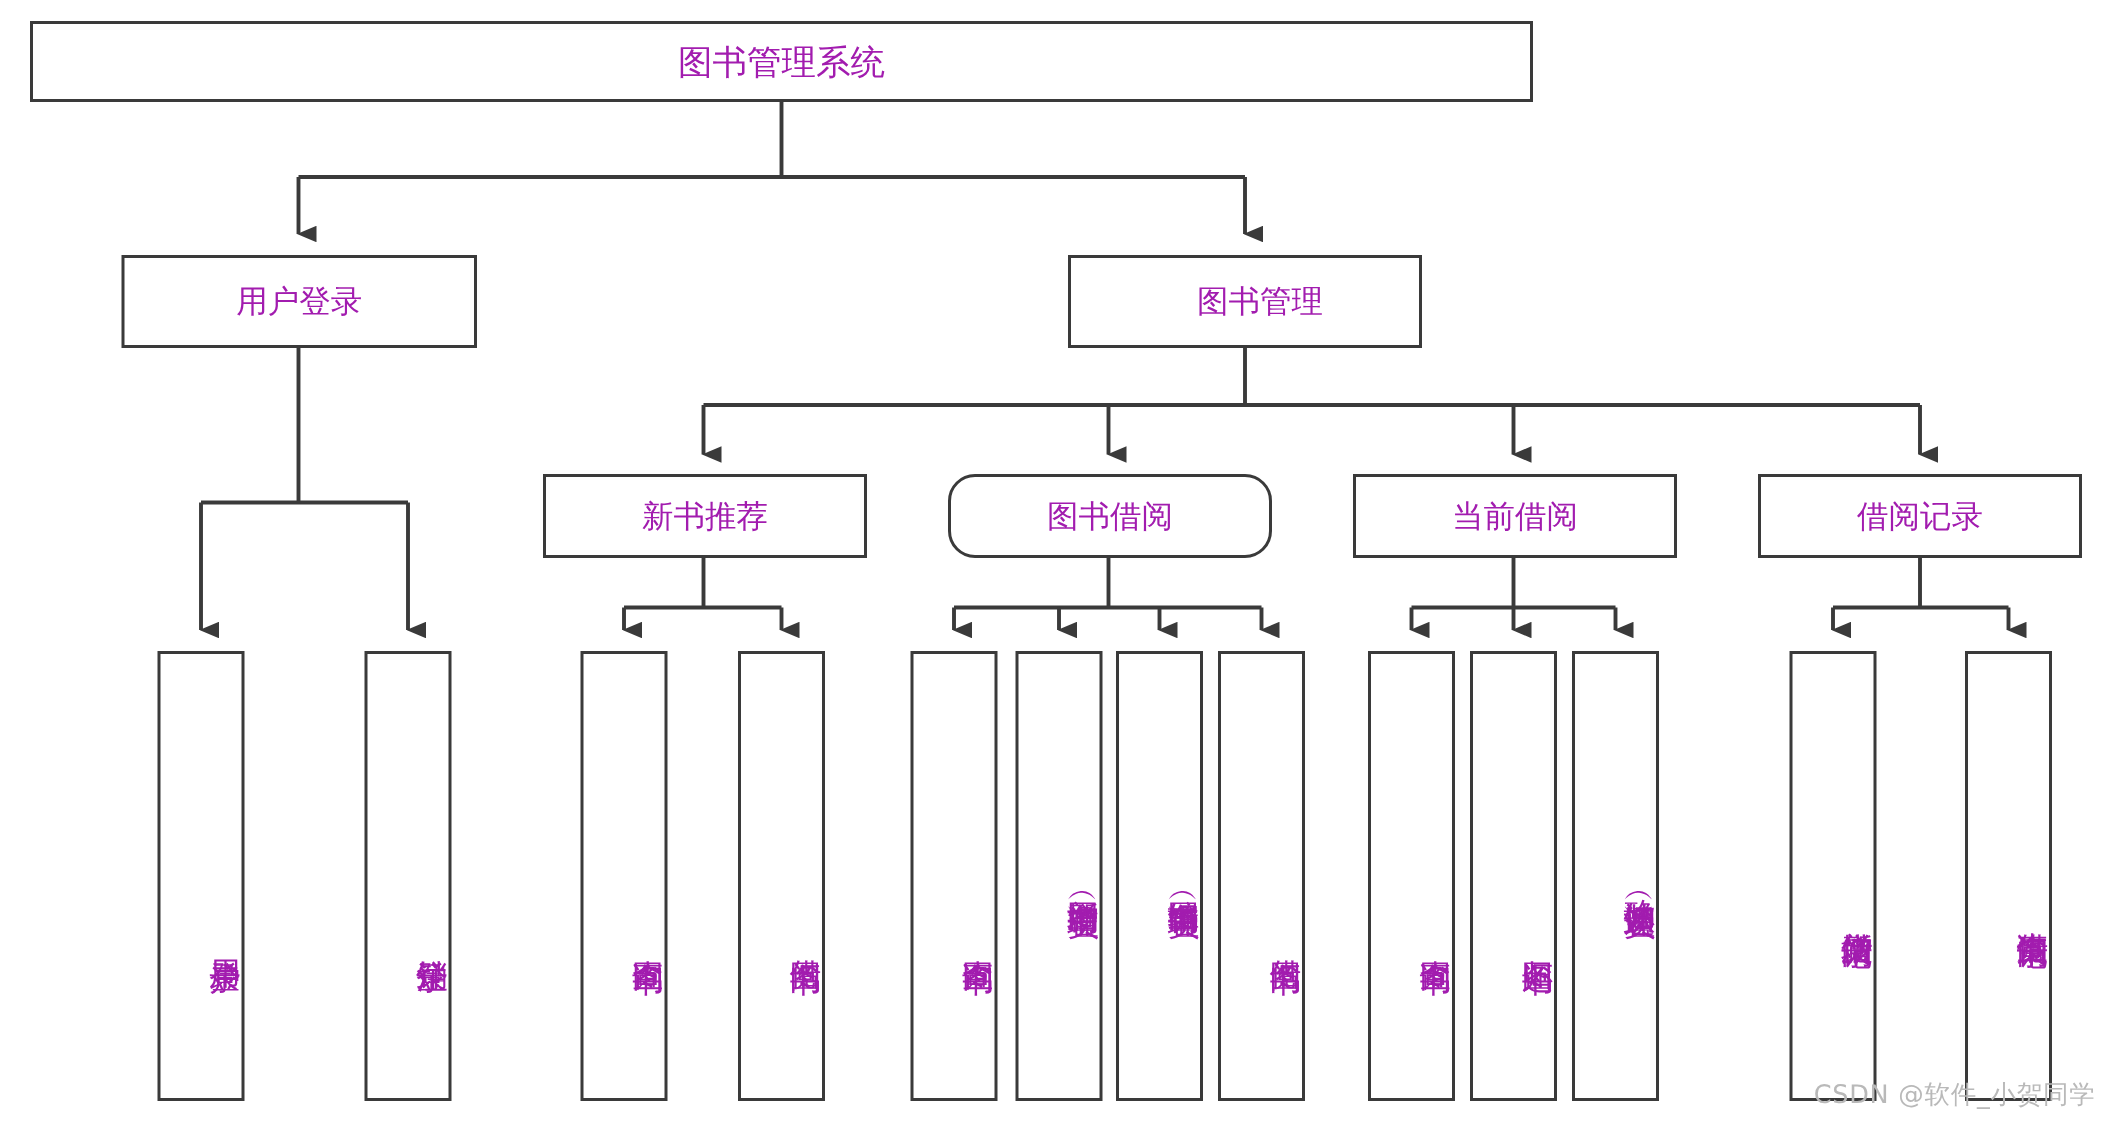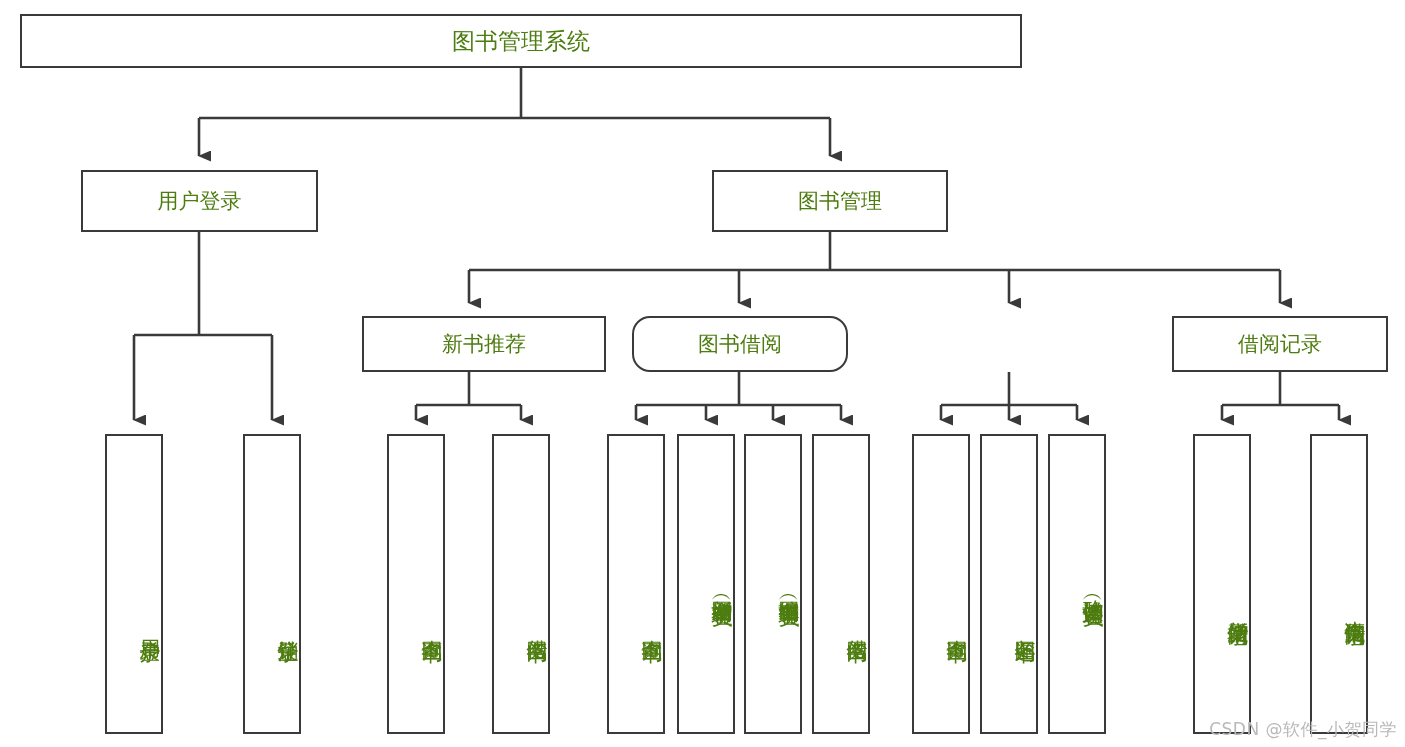--- a/index.html
+++ b/index.html
@@ -18,21 +18,21 @@
     overflow: hidden;
   }
   .node {
     position: absolute;
     box-sizing: border-box;
     border: 2px solid #3a3a3a;
     background: #ffffff;
     display: flex;
     align-items: center;
     justify-content: center;
-    color: #4d7c0f;
+    color: #a21caf;
   }
   .node.root {
     font-size: 23px;
   }
   .node.lvl2 {
     font-size: 21px;
   }
   .node.lvl3 {
     font-size: 21px;
   }
@@ -120,22 +120,23 @@
       <path d="M1222,405 L1222,420" marker-end="url(#arw)"></path>
       <path d="M1339,405 L1339,420" marker-end="url(#arw)"></path>
     </g>
   </svg>
 
   <div class="node root" style="left:20px; top:14px; width:1002px; height:54px;">图书管理系统</div>
 
   <div class="node lvl2" style="left:81px; top:170px; width:237px; height:62px;">用户登录</div>
   <div class="node lvl2" style="left:712px; top:170px; width:236px; height:62px;padding-left:20px;">图书管理</div>
 
-  <div class="node lvl3" style="left:362px; top:316px; width:244px; height:56px;">新书推荐</div>
+  <div class="node lvl3" style="left:362px; top:316px; width:216px; height:56px;">新书推荐</div>
   <div class="node lvl3" style="left:632px; top:316px; width:216px; height:56px;border-radius:18px;">图书借阅</div>
+  <div class="node lvl3" style="left:902px; top:316px; width:216px; height:56px;">当前借阅</div>
   <div class="node lvl3" style="left:1172px; top:316px; width:216px; height:56px;text-align:right;">借阅记录</div>
 
   <div class="node leaf" style="left:105px; top:434px; width:58px; height:300px; padding-top:82px;">用户登录</div>
   <div class="node leaf" style="left:243px; top:434px; width:58px; height:300px; padding-top:82px;">注销登录</div>
 
   <div class="node leaf" style="left:387px; top:434px; width:58px; height:300px; padding-top:82px;">查询图书</div>
   <div class="node leaf" style="left:492px; top:434px; width:58px; height:300px; padding-top:82px;">借阅图书</div>
 
   <div class="node leaf" style="left:607px; top:434px; width:58px; height:300px; padding-top:82px;">查询图书</div>
   <div class="node leaf tall-text" style="left:677px; top:434px; width:58px; height:300px;">新增图书（管理员）</div>

